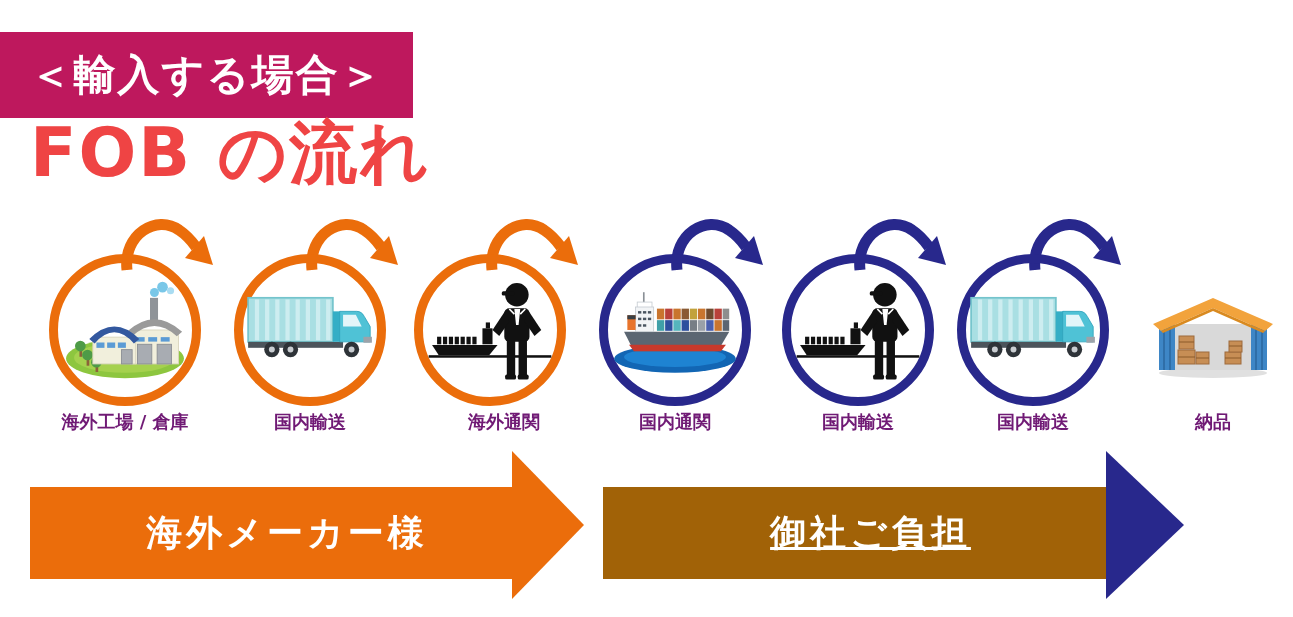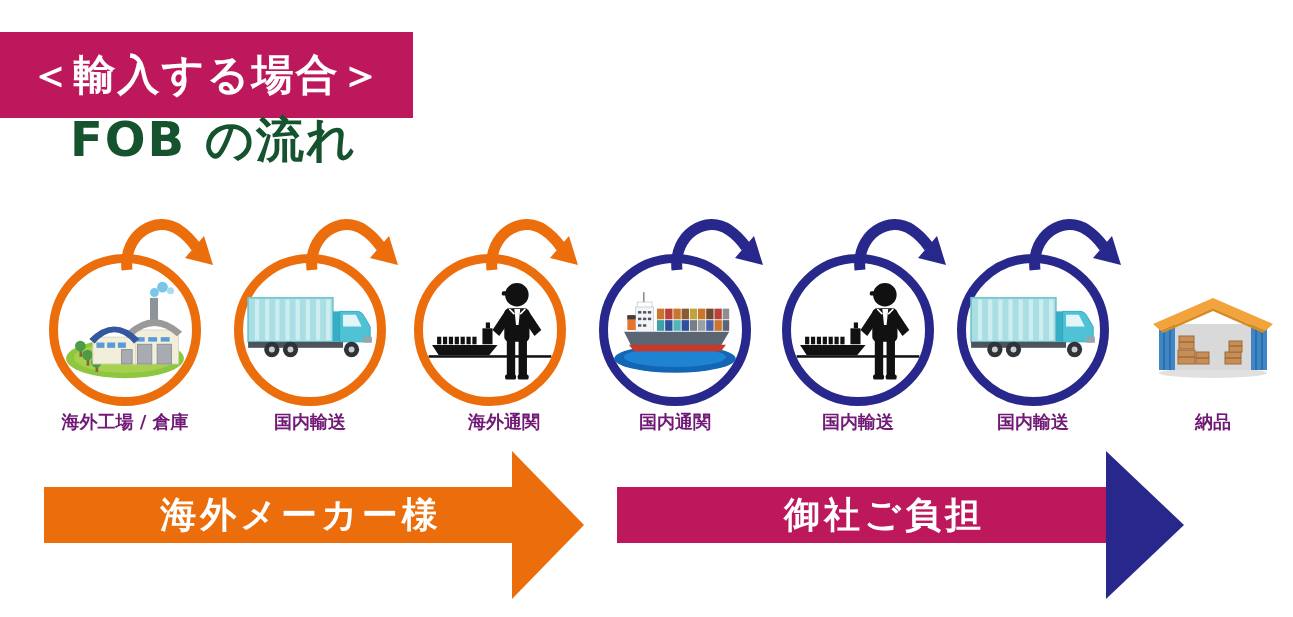--- a/index.html
+++ b/index.html
@@ -6,43 +6,43 @@
   body{
     width:1293px;height:617px;position:relative;background:#ffffff;
     font-family:"DejaVu Sans","Liberation Sans",sans-serif;overflow:hidden;
   }
   .badge{
     position:absolute;left:0;top:0;width:413px;height:86px;background:#be185d;
     color:#ffffff;display:flex;align-items:center;justify-content:center;
     font-size:42px;font-weight:bold;letter-spacing:2px;margin-top:32px;
   }
   .title{
-    position:absolute;left:30px;top:108px;font-size:48px;font-weight:bold;
-    color:#14532d;letter-spacing:2px;white-space:nowrap;margin-left:40px;
+    position:absolute;left:30px;top:108px;font-size:68px;font-weight:bold;
+    color:#ef4444;letter-spacing:2px;white-space:nowrap;
   }
   .station{position:absolute;top:254px;width:152px;height:152px;}
   .ring{position:absolute;inset:0;border-radius:50%;box-sizing:border-box;border:9px solid transparent;}
   .ring.orange{border-color:#EB6D0B;}
   .ring.blue{border-color:#28288C;}
   .art{position:absolute;left:50%;top:50%;transform:translate(-50%,-50%);}
   .hop{position:absolute;top:214px;width:100px;height:62px;}
   .hop.orange{color:#EB6D0B;}
   .hop.blue{color:#28288C;}
   .slabel{
     position:absolute;top:410px;width:220px;text-align:center;
     font-size:18px;font-weight:bold;color:#701a75;white-space:nowrap;
   }
   .wh{position:absolute;left:1151px;top:294px;}
   .banner-body{
-    position:absolute;top:487px;height:56px;box-sizing:border-box;padding-left:32px;
+    position:absolute;top:487px;height:92px;box-sizing:border-box;padding-left:32px;
     display:flex;align-items:center;justify-content:center;color:#ffffff;
-    font-size:36px;font-weight:bold;letter-spacing:4px;white-space:nowrap;margin-left:14px;
+    font-size:36px;font-weight:bold;letter-spacing:4px;white-space:nowrap;
   }
   .banner-body.orange{left:30px;width:482px;background:#EB6D0B;}
-  .banner-body.blue{left:603px;width:503px;background:#be185d;}
+  .banner-body.blue{left:603px;width:503px;background:#a16207;text-decoration:underline;}
   .head{position:absolute;top:451px;width:0;height:0;border-top:74px solid transparent;border-bottom:74px solid transparent;}
   .head.orange{left:512px;border-left:72px solid #EB6D0B;}
   .head.blue{left:1106px;border-left:78px solid #28288C;}
   .defs{position:absolute;width:0;height:0;overflow:hidden;}
 </style>
 </head>
 <body>
 
 <svg class="defs" aria-hidden="true">
   <defs>

